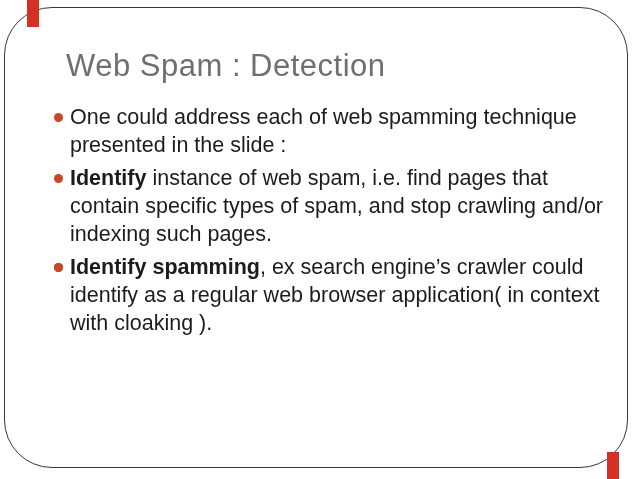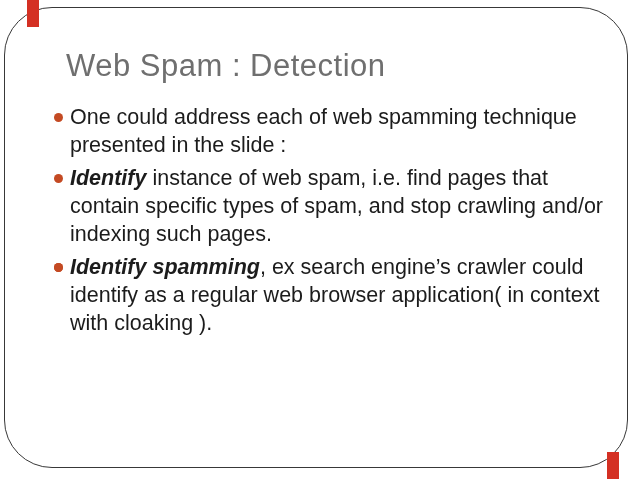--- a/index.html
+++ b/index.html
@@ -69,21 +69,20 @@
     position: absolute;
     left: 10px;
     top: 10px;
     width: 9px;
     height: 9px;
     border-radius: 50%;
     background: var(--bullet-color, #c44a23);
   }
   .lead {
     font-weight: bold;
-    font-style: italic;
   }
 </style>
 </head>
 <body>
 
 <div class="slide">
 
   <div class="clip-marker top"></div>
   <div class="clip-marker bottom"></div>
 

